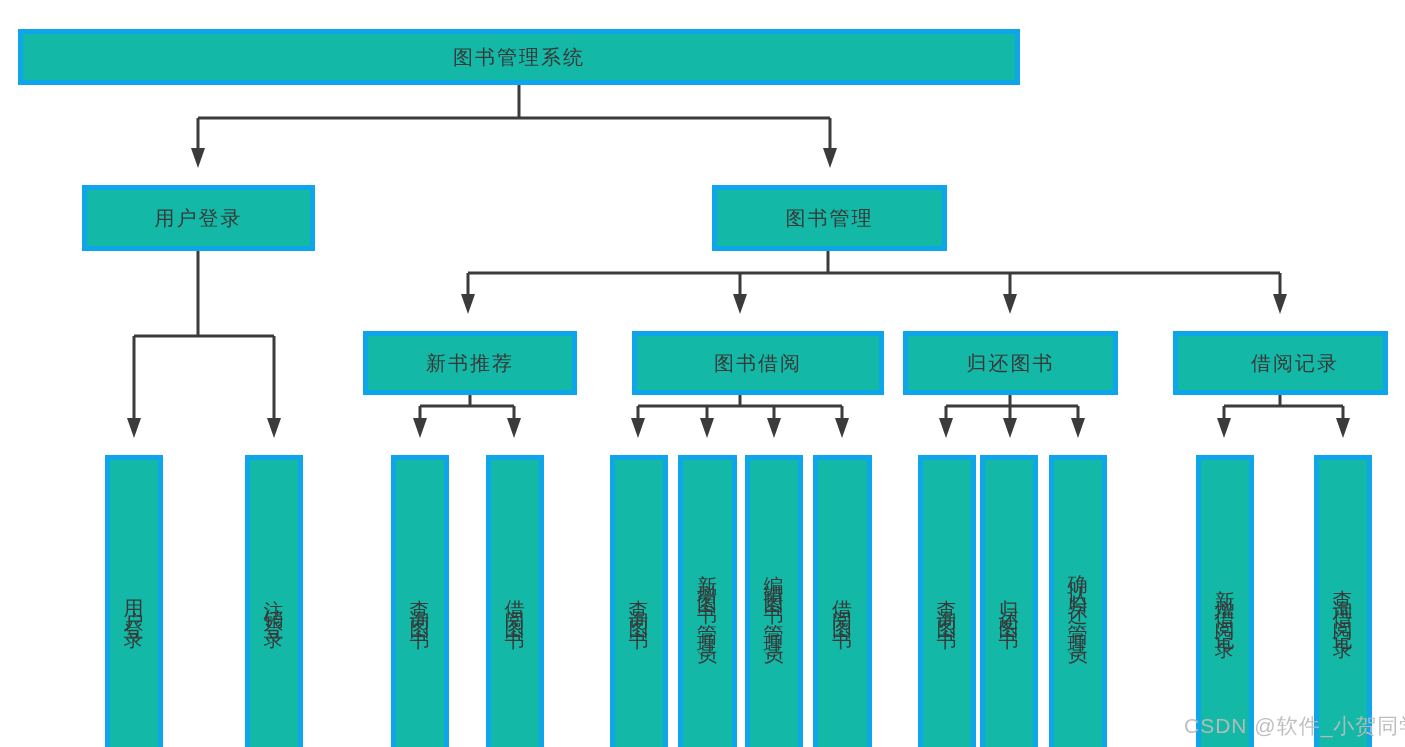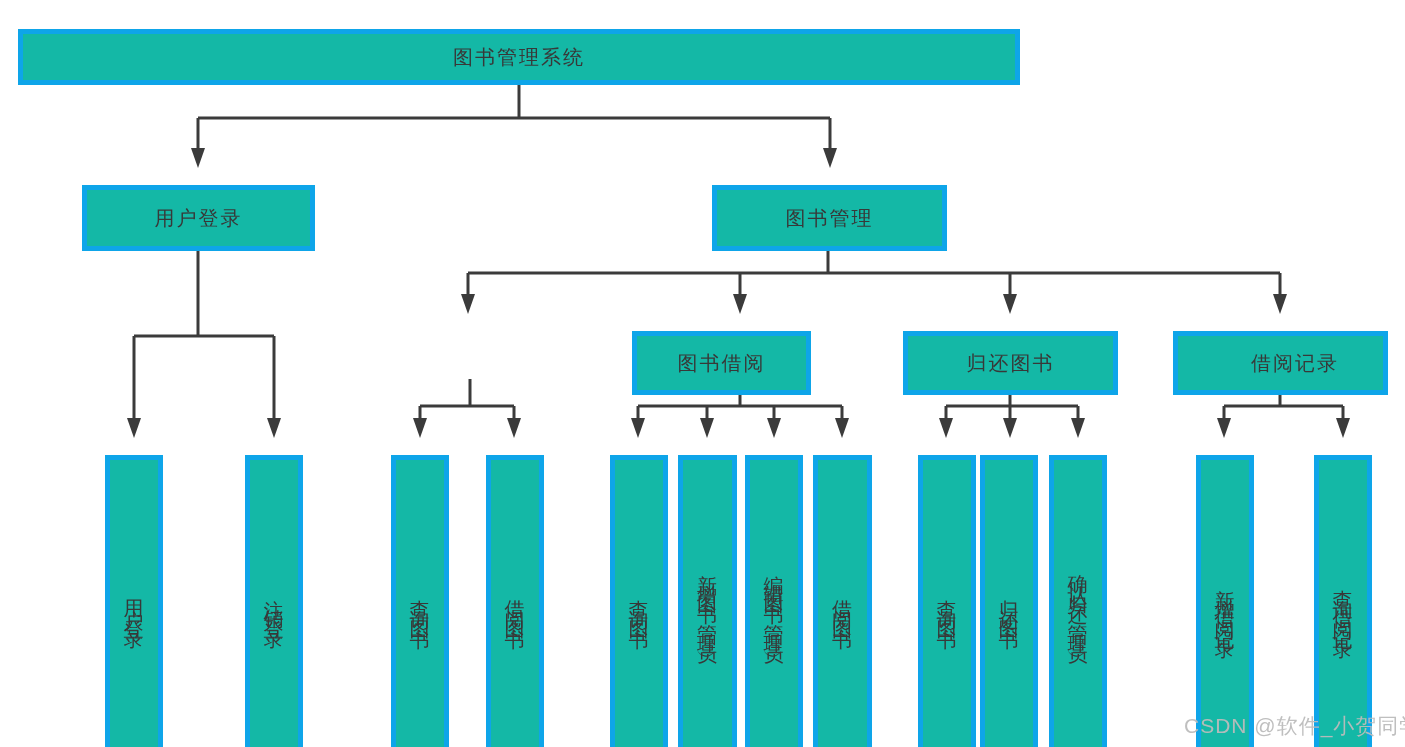--- a/index.html
+++ b/index.html
@@ -49,21 +49,21 @@
     letter-spacing: 1px;
     white-space: nowrap;
     z-index: 5;
     opacity: 0.95;
   }
   
   .b-root   { left: 18px;   top: 12px;  width: 1002px; height: 56px; }
   .b-login  { left: 82px;   top: 168px; width: 233px;  height: 66px; }
   .b-mgmt   { left: 712px;  top: 168px; width: 235px;  height: 66px; }
   .b-l3-1   { left: 363px;  top: 314px; width: 214px;  height: 64px; }
-  .b-l3-2   { left: 632px;  top: 314px; width: 179px;  height: 64px; }
+  .b-l3-2   { left: 632px;  top: 314px; width: 252px;  height: 64px; }
   .b-l3-3   { left: 903px;  top: 314px; width: 215px;  height: 64px; }
   .b-l3-4   { left: 1173px; top: 314px; width: 215px;  height: 64px; padding-left: 29px; }
   .leaf     { top: 438px; width: 58px; height: 297px; }
   .b-lf-1   { left: 105px;  }
   .b-lf-2   { left: 245px;  }
   .b-lf-3   { left: 391px;  }
   .b-lf-4   { left: 486px;  }
   .b-lf-5   { left: 610px;  }
   .b-lf-6   { left: 678px; width: 59px; }
   .b-lf-7   { left: 745px;  }
@@ -149,20 +149,23 @@
     <span class="hlabel">图书管理系统</span>
   </div>
 
   <div class="box b-login">
     <span class="hlabel">用户登录</span>
   </div>
   <div class="box b-mgmt">
     <span class="hlabel">图书管理</span>
   </div>
 
+  <div class="box b-l3-1">
+    <span class="hlabel">新书推荐</span>
+  </div>
   <div class="box b-l3-2">
     <span class="hlabel">图书借阅</span>
   </div>
   <div class="box b-l3-3">
     <span class="hlabel">归还图书</span>
   </div>
   <div class="box b-l3-4">
     <span class="hlabel">借阅记录</span>
   </div>
 

